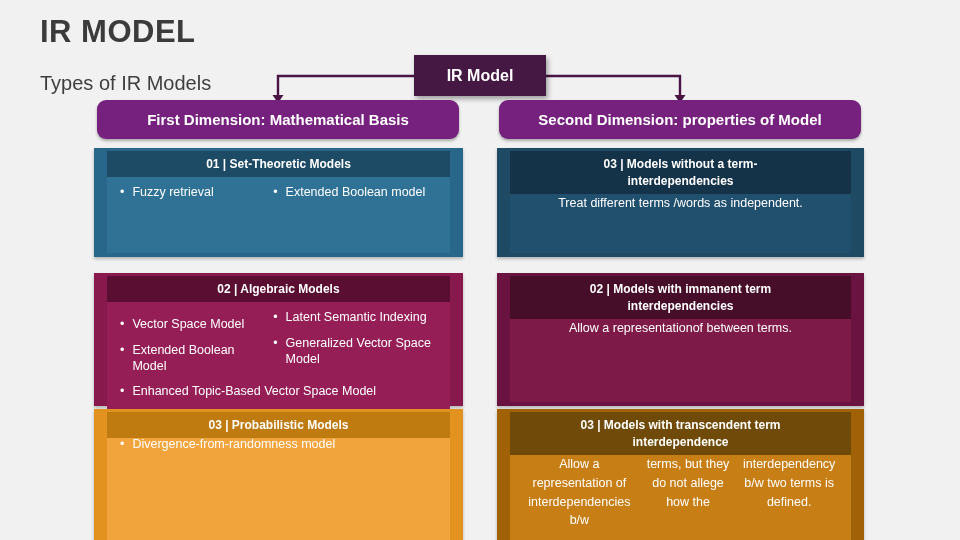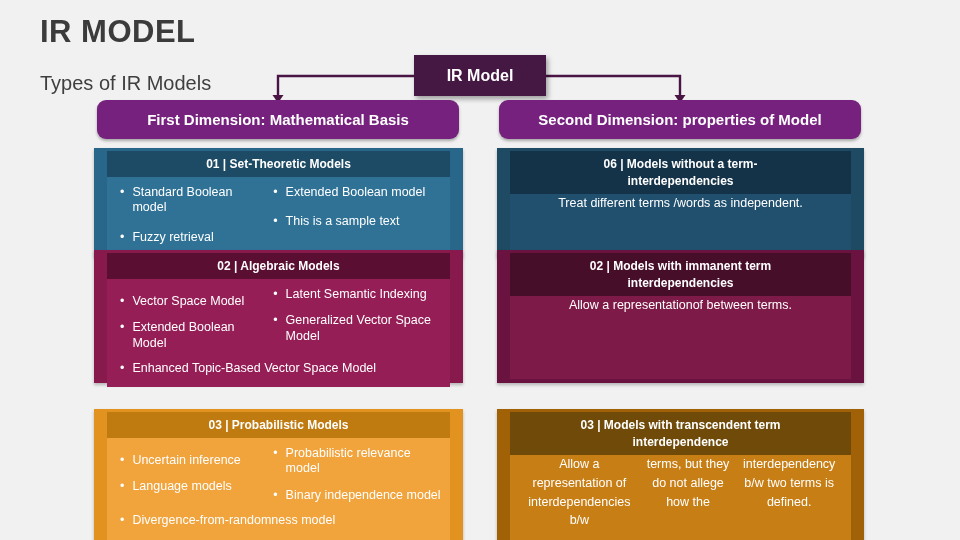--- a/index.html
+++ b/index.html
@@ -29,21 +29,21 @@
     border-radius:9px; display:flex; align-items:center; justify-content:center;
     box-shadow:0 2px 3px rgba(0,0,0,.3);
   }
   .pill-left  { left:97px; }
   .pill-right { left:499px; }
 
   .box { position:absolute; box-shadow:0 2px 3px rgba(0,0,0,.25); }
   .col-left  .box { left:94px;  width:369px; }
   .col-right .box { left:497px; width:367px; }
   .row1 { top:148px; height:109px; }
-  .row2 { top:250px; height:133px; }
+  .row2 { top:273px; height:133px; }
   .row3 { top:409px; height:144px; }
 
   .inner { position:absolute; left:13px; right:13px; top:3px; bottom:4px;
            display:flex; flex-direction:column; }
   .head  { color:#fff; font-weight:bold; font-size:12px; text-align:center; flex:none; }
   .col-left  .head { height:26px; line-height:26px; }
   .col-right .head { height:43px; display:flex; flex-direction:column;
                      justify-content:center; line-height:1.4; }
   .bodyc { flex:1; }
 
@@ -94,32 +94,26 @@
 
   <div class="col-left">
 
     <div class="box row1 b-set">
       <div class="inner">
         <div class="head">01 | Set-Theoretic Models</div>
         <div class="bodyc">
           <div class="cols">
             <div class="c1">
               <div class="bullet">
-                  <span>Standard Boolean model</span>
-                </div>
-              <div class="bullet">
                   <span>Fuzzy retrieval</span>
                 </div>
             </div>
             <div class="c2">
               <div class="bullet">
                   <span>Extended Boolean model</span>
-                </div>
-              <div class="bullet gap-top">
-                  <span>This is a sample text</span>
                 </div>
             </div>
           </div>
         </div>
       </div>
     </div>
 
     <div class="box row2 b-alg">
       <div class="inner">
         <div class="head">02 | Algebraic Models</div>
@@ -146,52 +140,34 @@
               <span>Enhanced Topic-Based Vector Space Model</span>
             </div>
         </div>
       </div>
     </div>
 
     <div class="box row3 b-prob">
       <div class="inner">
         <div class="head">03 | Probabilistic Models</div>
         <div class="bodyc">
-          <div class="cols">
-            <div class="c1">
-              <div class="bullet gap-top">
-                  <span>Uncertain inference</span>
-                </div>
-              <div class="bullet gap-top">
-                  <span>Language models</span>
-                </div>
-            </div>
-            <div class="c2">
-              <div class="bullet">
-                  <span>Probabilistic relevance model</span>
-                </div>
-              <div class="bullet">
-                  <span>Binary independence model</span>
-                </div>
-            </div>
-          </div>
           <div class="bullet full">
               <span>Divergence-from-randomness model</span>
             </div>
         </div>
       </div>
     </div>
   </div>
 
   <div class="col-right">
 
     <div class="box row1 b-r1">
       <div class="inner">
         <div class="head">
-          <div>06 | Models without a term-</div>
+          <div>03 | Models without a term-</div>
           <div>interdependencies</div>
         </div>
         <div class="bodyc rbody">
           <div>Treat different terms /</div>
           <div>words as independent.</div>
           <div></div>
         </div>
       </div>
     </div>
 

